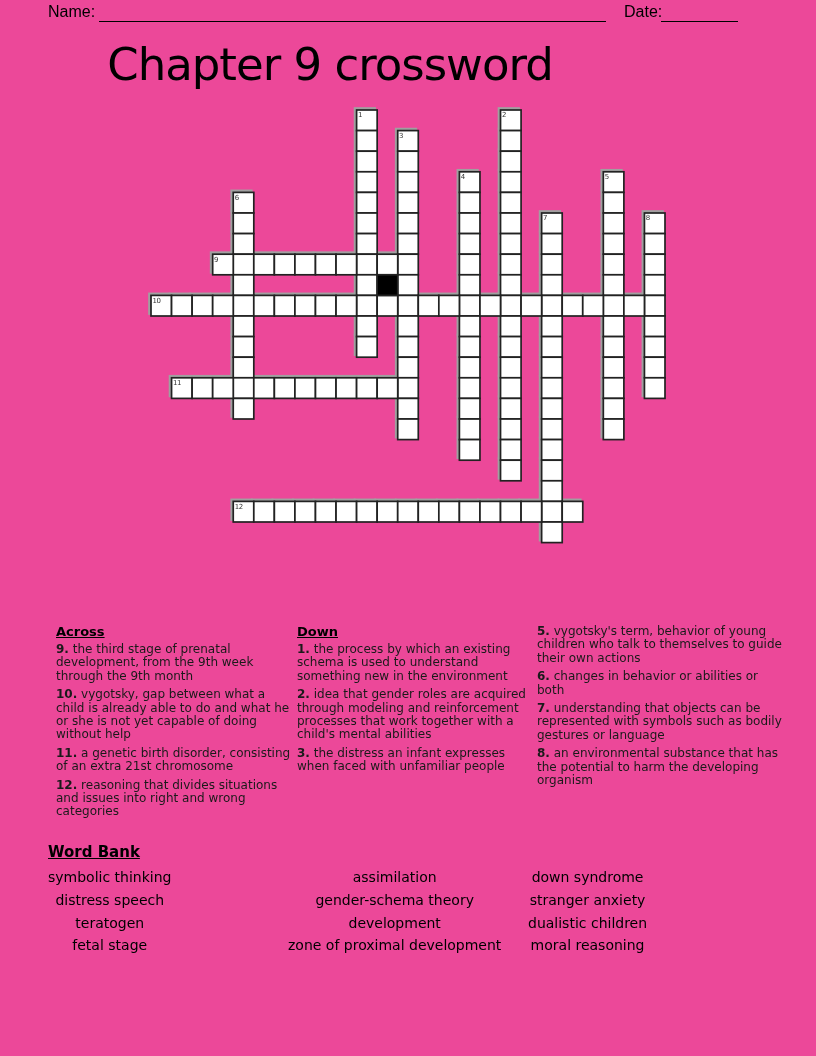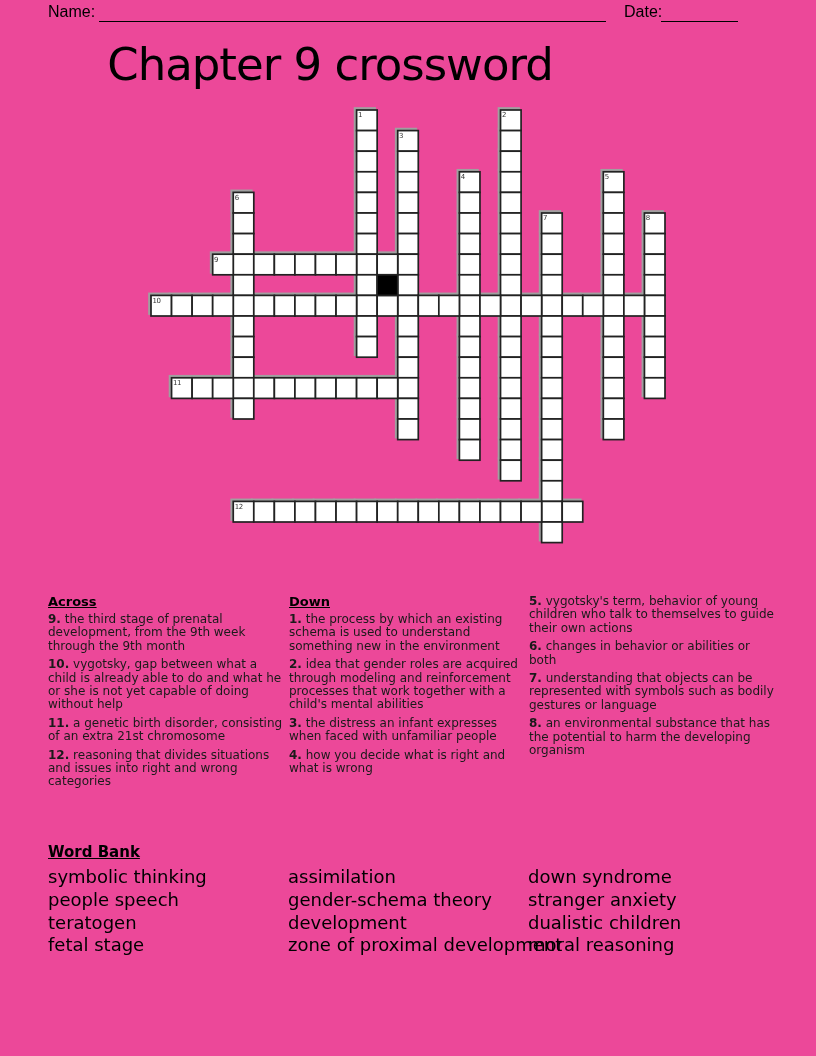--- a/index.html
+++ b/index.html
@@ -19,36 +19,36 @@
   #date-line{left:661px;width:77px;}
   
   #title{
     position:absolute;top:37px;left:0;width:660px;text-align:center;
     font-size:45px;line-height:56px;font-weight:400;letter-spacing:-1px;color:#000;
   }
   
   #grid-svg-holder{position:absolute;left:149px;top:108px;}
   #grid-svg-holder svg{display:block;filter:drop-shadow(-1.5px -1.5px 0 #a0a0a0);}
   
-  .clue-col{position:absolute;top:595px;font-size:12px;line-height:13.4px;color:#1a1a1a;}
+  .clue-col{position:absolute;top:625px;font-size:12px;line-height:13.4px;color:#1a1a1a;margin-left:8px;}
   #across-col{left:48px;width:240px;}
   #down-col-1{left:289px;width:240px;}
   #down-col-2{left:529px;width:246px;}
   .clue-header{
     font-size:13px;line-height:14px;font-weight:bold;text-decoration:underline;
     margin:0 0 4px 0;color:#000;
   }
   .clue{margin:0 0 5px 0;}
   .clue b{font-weight:bold;}
   
   #wb-header{
     position:absolute;left:48px;top:843px;font-size:15px;font-weight:bold;
     text-decoration:underline;color:#000;
   }
-  .wb-col{position:absolute;top:866px;font-size:18px;line-height:22.8px;color:#000;}
+  .wb-col{position:absolute;top:866px;font-size:14px;line-height:22.8px;color:#000;text-align:center;}
   #wb-col-1{left:48px;}
   #wb-col-2{left:288px;}
   #wb-col-3{left:528px;}
   .wb-word{white-space:nowrap;}
 </style>
 </head>
 <body>
 
 <div id="page">
 
@@ -245,37 +245,36 @@
         <p class="clue"><b>12.</b> reasoning that divides situations and issues into right and wrong categories</p>
       </div>
   </div>
 
   <div id="down-col-1" class="clue-col">
     <p class="clue-header">Down</p>
     <div id="down-list-1">
         <p class="clue"><b>1.</b> the process by which an existing schema is used to understand something new in the environment</p>
         <p class="clue"><b>2.</b> idea that gender roles are acquired through modeling and reinforcement processes that work together with a child's mental abilities</p>
         <p class="clue"><b>3.</b> the distress an infant expresses when faced with unfamiliar people</p>
-        <p class="clue"><b>4.</b> how you decide what is right and what is wrong</p>
       </div>
   </div>
 
   <div id="down-col-2" class="clue-col">
     <div id="down-list-2">
         <p class="clue"><b>5.</b> vygotsky's term, behavior of young children who talk to themselves to guide their own actions</p>
         <p class="clue"><b>6.</b> changes in behavior or abilities or both</p>
         <p class="clue"><b>7.</b> understanding that objects can be represented with symbols such as bodily gestures or language</p>
         <p class="clue"><b>8.</b> an environmental substance that has the potential to harm the developing organism</p>
       </div>
   </div>
 
   <div id="wb-header">Word Bank</div>
   <div id="wb-col-1" class="wb-col">
       <div class="wb-word">symbolic thinking</div>
-      <div class="wb-word">people speech</div>
+      <div class="wb-word">distress speech</div>
       <div class="wb-word">teratogen</div>
       <div class="wb-word">fetal stage</div>
     </div>
   <div id="wb-col-2" class="wb-col">
       <div class="wb-word">assimilation</div>
       <div class="wb-word">gender-schema theory</div>
       <div class="wb-word">development</div>
       <div class="wb-word">zone of proximal development</div>
     </div>
   <div id="wb-col-3" class="wb-col">

